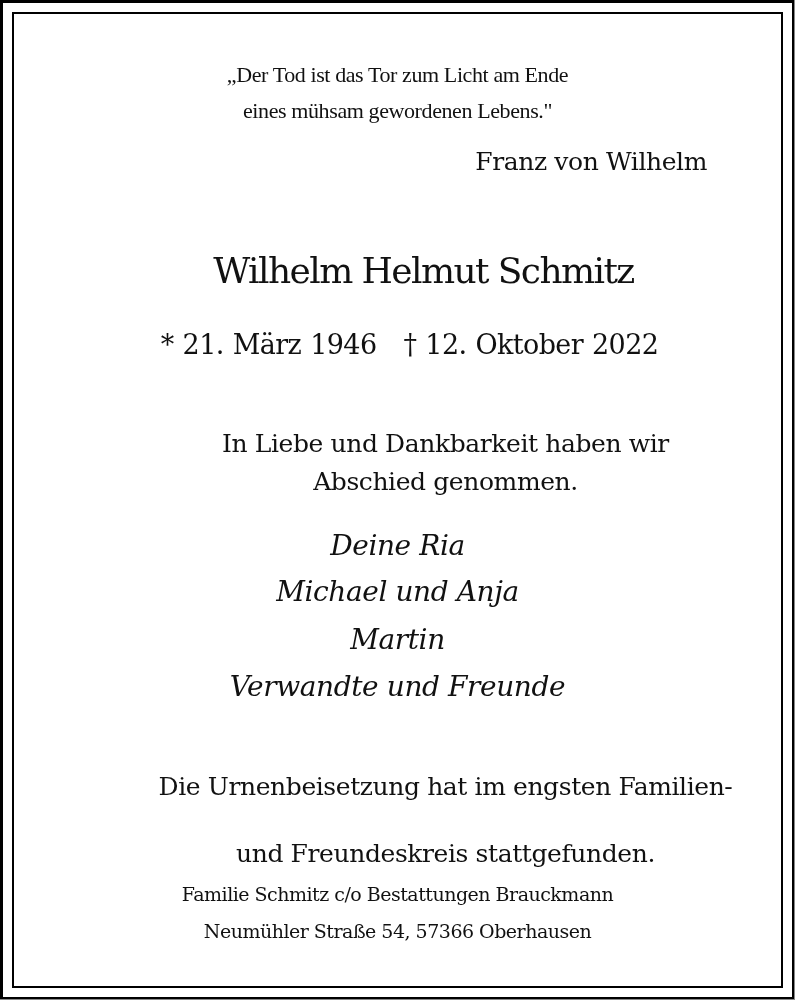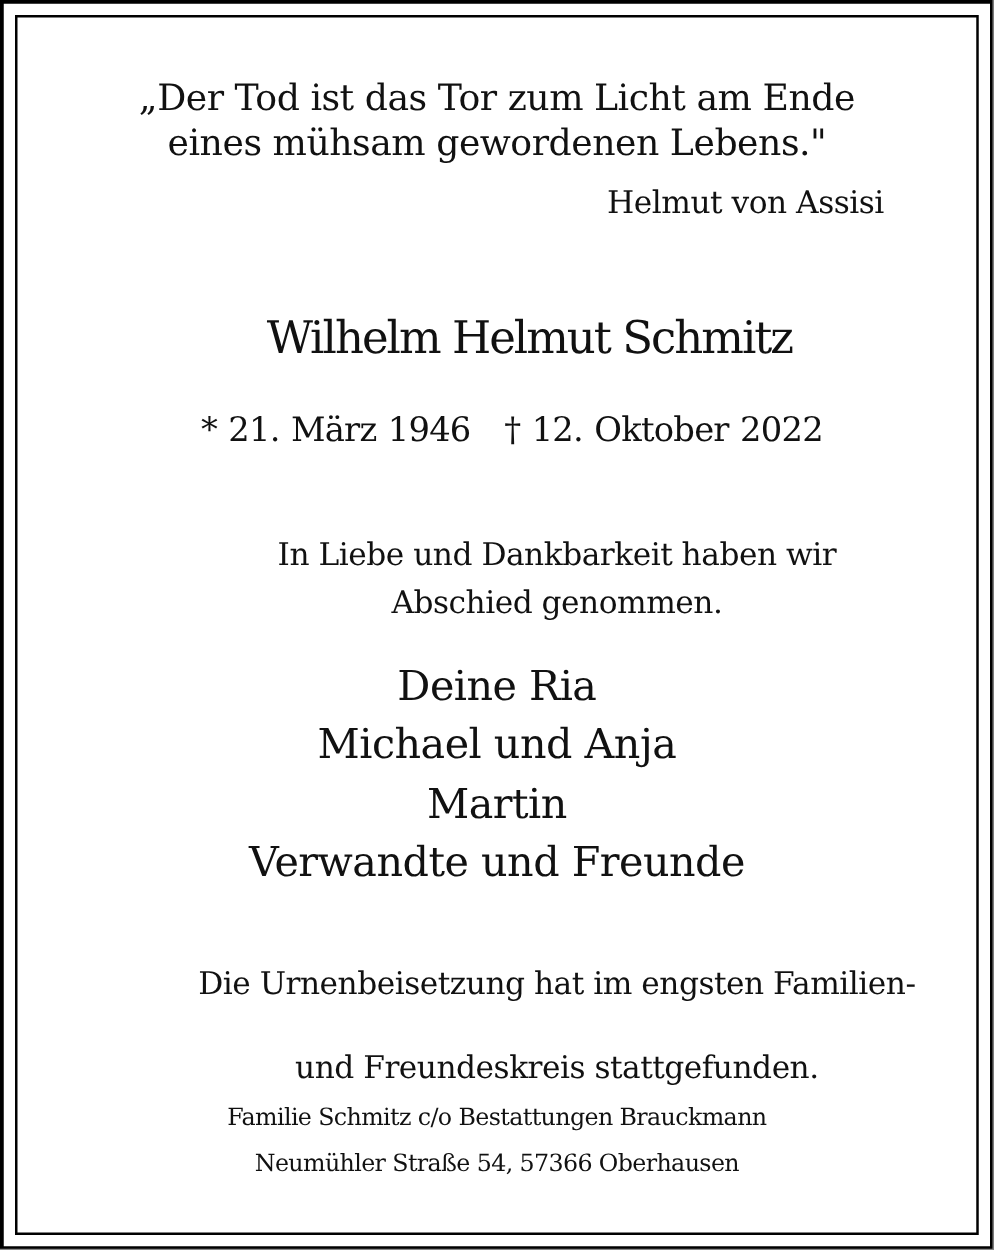--- a/index.html
+++ b/index.html
@@ -15,39 +15,39 @@
     }
     .inner-frame {
       position: absolute; left: 12px; top: 12px; width: 771px; height: 976px;
       box-sizing: border-box; border: 2px solid #000; background: #fff;
     }
     .line {
       position: absolute; left: 0; width: 795px; text-align: center;
       font-family: "DejaVu Serif", "Liberation Serif", serif; color: #111;
       white-space: nowrap; margin: 0; line-height: 1;
     }
-    .quote { font-size: 29px; letter-spacing: -0.4px; }
+    .quote { font-size: 22px; letter-spacing: -0.4px; font-family: Liberation Serif, serif; }
     .author { font-size: 25px; text-align: right; width: 707px; letter-spacing: -0.4px; }
     .name { font-size: 36px; letter-spacing: -1.6px; padding-left: 26px; }
     .dates { font-size: 27px; letter-spacing: -0.6px; word-spacing: 1px; }
     .body-text { font-size: 25px; letter-spacing: -0.4px; padding-left: 48px; }
-    .mourner { font-size: 33px; letter-spacing: -0.4px; }
+    .mourner { font-size: 28px; letter-spacing: -0.4px; font-style: italic; }
     .footer { font-size: 19px; letter-spacing: -0.5px; }
   </style>
 </head>
 <body>
 
 <div class="outer-frame"></div>
 <div class="inner-frame"></div>
 
 <div>
   <div>
     <p class="line quote" style="top:64px;">„Der Tod ist das Tor zum Licht am Ende</p>
     <p class="line quote" style="top:100px;">eines mühsam gewordenen Lebens."</p>
-    <p class="line author" style="top:149px;">Helmut von Assisi</p>
+    <p class="line author" style="top:149px;">Franz von Wilhelm</p>
   </div>
 
   <h1 class="line name" style="top:253px; font-weight:normal;">Wilhelm Helmut Schmitz</h1>
   <p class="line dates" style="top:331px; white-space:pre;margin-left:12px;">* 21. März 1946   † 12. Oktober 2022</p>
 
   <div>
     <p class="line body-text" style="top:431px;">In Liebe und Dankbarkeit haben wir</p>
     <p class="line body-text" style="top:469px;">Abschied genommen.</p>
   </div>
 

